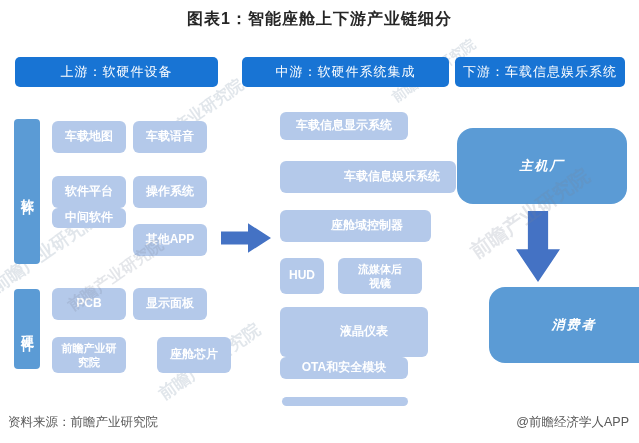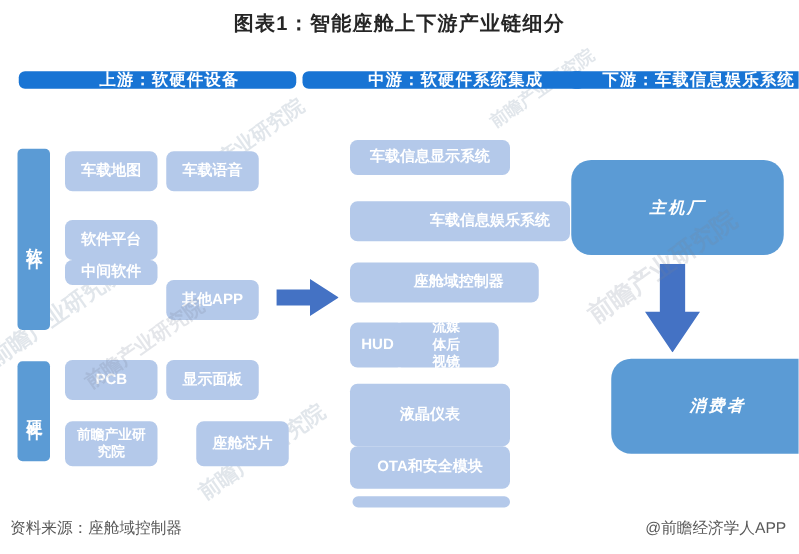--- a/index.html
+++ b/index.html
@@ -7,23 +7,23 @@
     position: relative; width: 639px; height: 443px;
     background: #ffffff; overflow: hidden;
     font-family: "Liberation Sans", "DejaVu Sans", sans-serif;
   }
   .title {
     position: absolute; top: 9px; left: 0; width: 100%;
     text-align: center; font-size: 16px; font-weight: bold;
     color: var(--title-color); letter-spacing: 1px;
   }
   .hdr {
-    position: absolute; height: 14px; background: var(--header-blue);
-    border-radius: 5px; color: #fff; font-weight: bold; font-size: 13px;
-    display: flex; align-items: center; justify-content: center; letter-spacing: 1px; padding-left: 19px;
+    position: absolute; height: 30px; background: var(--header-blue);
+    border-radius: 5px; color: #fff; font-weight: normal; font-size: 13px;
+    display: flex; align-items: center; justify-content: center; letter-spacing: 1px;
   }
   .vbar {
     position: absolute; width: 26px; background: var(--mid-blue);
     border-radius: 4px; color: #fff; font-weight: bold; font-size: 13px;
     display: flex; align-items: center; justify-content: center;
     writing-mode: vertical-rl; text-orientation: upright; letter-spacing: 4px;
   }
   .box {
     position: absolute; background: var(--light-blue); border-radius: 6px;
     color: #fff; font-weight: bold; font-size: 12px; line-height: 1.3;
@@ -64,43 +64,44 @@
   <div class="title">图表1：智能座舱上下游产业链细分</div>
 
   <div class="hdr" style="left:15px; top:57px; width:203px;">上游：软硬件设备</div>
   <div class="hdr" style="left:230px; top:57px; width:207px;margin-left:12px;">中游：软硬件系统集成</div>
   <div class="hdr" style="left:455px; top:57px; width:170px;">下游：车载信息娱乐系统</div>
 
   <div class="vbar" style="left:14px; top:119px; height:145px;">软件</div>
   <div class="box" style="left:52px; top:121px; width:74px; height:32px;">车载地图</div>
   <div class="box" style="left:133px; top:121px; width:74px; height:32px;">车载语音</div>
   <div class="box" style="left:52px; top:176px; width:74px; height:32px;">软件平台</div>
+  <div class="box" style="left:133px; top:176px; width:74px; height:32px;">操作系统</div>
   <div class="box" style="left:52px; top:208px; width:74px; height:20px;">中间软件</div>
   <div class="box" style="left:133px; top:224px; width:74px; height:32px;">其他APP</div>
 
   <div class="vbar" style="left:14px; top:289px; height:80px;">硬件</div>
   <div class="box" style="left:52px; top:288px; width:74px; height:32px;">PCB</div>
   <div class="box" style="left:133px; top:288px; width:74px; height:32px;">显示面板</div>
   <div class="box sm" style="left:52px; top:337px; width:74px; height:36px; padding:0 6px; box-sizing:border-box;">前瞻产业研究院</div>
   <div class="box" style="left:133px; top:337px; width:74px; height:36px;margin-left:24px;">座舱芯片</div>
 
   <div class="arrow-right" style="left:221px; top:222px; width:50px; height:32px;"></div>
 
   <div class="box" style="left:280px; top:112px; width:128px; height:28px;">车载信息显示系统</div>
   <div class="box" style="left:280px; top:161px; width:128px; height:32px;padding-left:48px;">车载信息娱乐系统</div>
   <div class="box" style="left:280px; top:210px; width:128px; height:32px;padding-left:23px;">座舱域控制器</div>
   <div class="box" style="left:280px; top:258px; width:44px; height:36px;">HUD</div>
-  <div class="box sm" style="left:315px; top:258px; width:84px; height:36px; padding:0 31px; box-sizing:border-box;">流媒体后视镜</div>
-  <div class="box" style="left:280px; top:307px; width:128px; height:50px;">液晶仪表</div>
-  <div class="box" style="left:280px; top:357px; width:128px; height:34px;text-align:right;">OTA和安全模块</div>
+  <div class="box sm" style="left:338px; top:258px; width:84px; height:36px; padding:0 20px; box-sizing:border-box;">流媒体后视镜</div>
+  <div class="box" style="left:280px; top:307px; width:128px; height:50px;padding-left:20px;">液晶仪表</div>
+  <div class="box" style="left:280px; top:357px; width:128px; height:22px;text-align:right;">OTA和安全模块</div>
   <div class="stub" style="left:282px; top:397px; width:126px; height:9px;"></div>
 
   <div class="bigbox" style="left:457px; top:128px; width:170px; height:76px;">主机厂</div>
   <div class="arrow-down" style="left:516px; top:211px; width:44px; height:71px;"></div>
   <div class="bigbox" style="left:457px; top:287px; width:170px; height:76px;margin-left:32px;">消费者</div>
 
   <span class="wm overlay" style="left:460px; top:200px; font-size:20px;">前瞻产业研究院</span>
   <span class="wm overlay" style="left:60px; top:265px; font-size:16px;">前瞻产业研究院</span>
 
-  <div class="footer-text" style="left:8px; top:414px;">资料来源：座舱域控制器</div>
+  <div class="footer-text" style="left:8px; top:414px;">资料来源：前瞻产业研究院</div>
   <div class="footer-text" style="right:10px; top:414px;">@前瞻经济学人APP</div>
 
 </div>
 
 </body></html>

